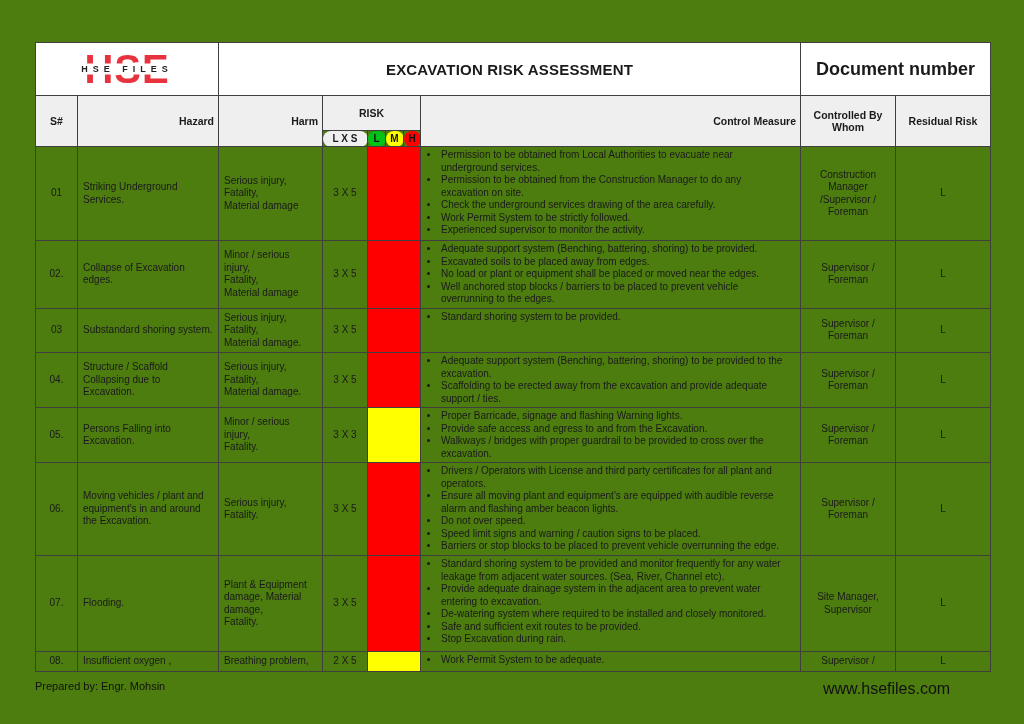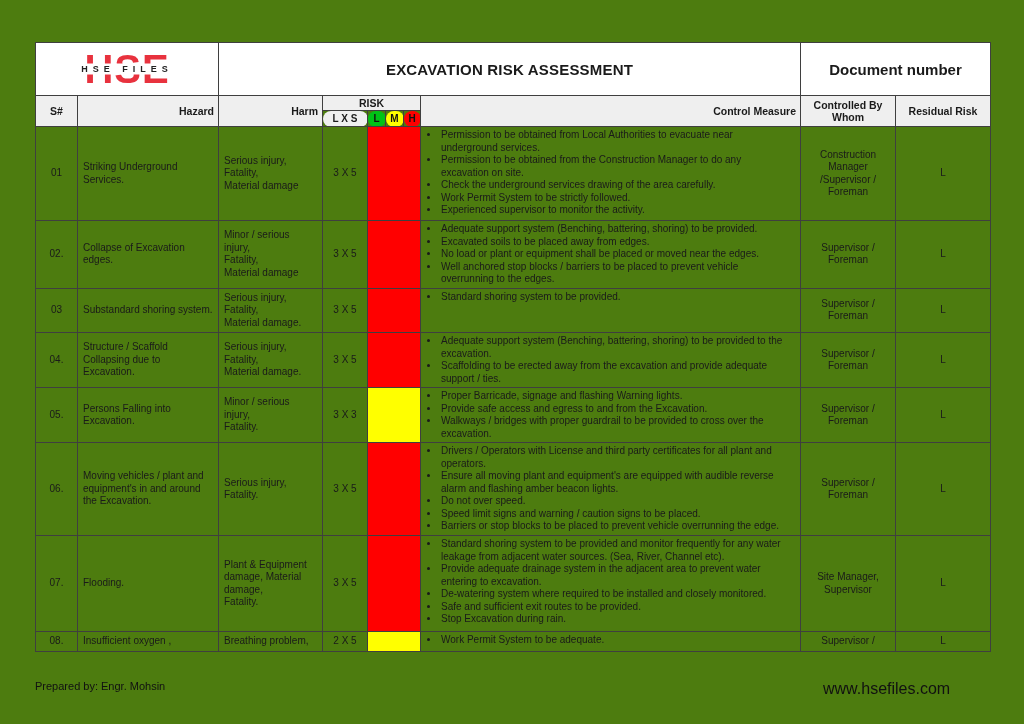--- a/index.html
+++ b/index.html
@@ -18,26 +18,26 @@
 
   
   .brand-row td { height:53px; background:#fff; }
   .logo-cell { text-align:center; }
   .logo-wrap { position:relative; display:inline-block; line-height:1; }
   .logo-big { font-size:40px; font-weight:800; letter-spacing:1px; line-height:0.9; }
   .logo-band { position:absolute; left:-4px; right:-4px; top:50%; transform:translateY(-50%);
     background:#fff; padding:1px 0; font-size:9px; font-weight:700; letter-spacing:5px;
     color:#222; white-space:nowrap; }
   .title-cell { text-align:center; font-size:15px; font-weight:700; letter-spacing:0.2px; }
-  .doc-cell { text-align:center; font-size:15px; font-weight:700; }
+  .doc-cell { text-align:center; font-size:18px; font-weight:700; }
 
   
   thead th { background:#efefef; font-size:10.5px; font-weight:700; padding:2px 4px; }
   th.al { text-align:right; padding-left:6px;margin-left:41px; }
-  .risk-h { padding:1px; }
+  .risk-h { padding:11px; }
   tr.sub th { font-size:10px;border-radius:8px; }
   tr.sub th.lg { color:#111; padding:1px 0; text-align:center; }
 
   
   tbody td { font-size:10px; line-height:1.25; padding:3px 5px; }
   td.cell-s { text-align:center; }
   td.cell-harm, td.cell-hazard { text-align:left; white-space:pre-line; }
   td.cell-lxs { text-align:center; }
   td.cell-color { padding:0; }
   td.cell-control { vertical-align:top; text-align:left; padding:2px 4px 2px 4px; }

